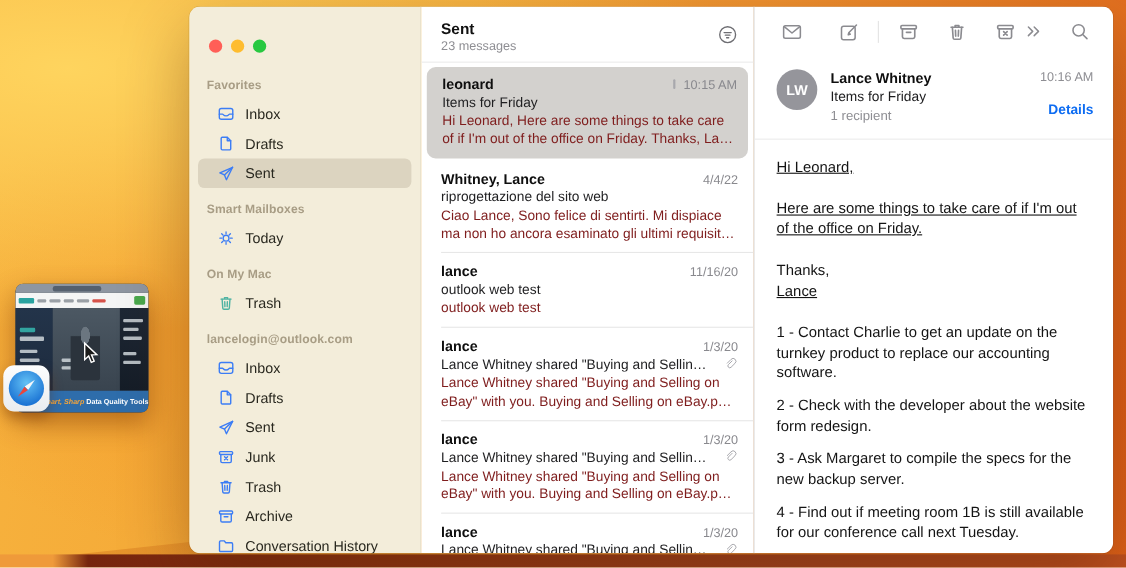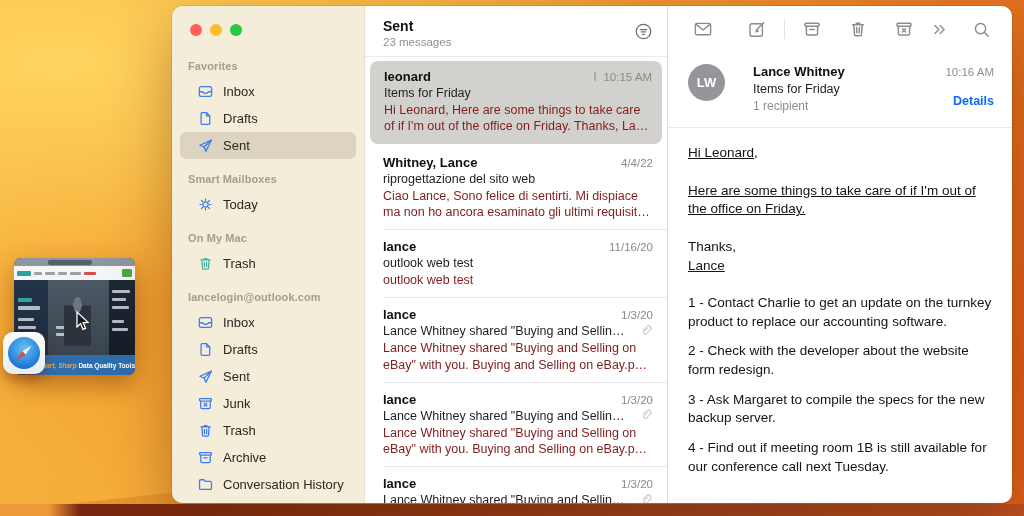--- a/index.html
+++ b/index.html
@@ -56,21 +56,21 @@
     background:#e8453c; clip-path:polygon(0 50%,100% 0,100% 100%); }
   .needle::after { content:""; position:absolute; right:0; top:1.2px; width:11px; height:4.5px;
     background:#f6f8fa; clip-path:polygon(100% 50%,0 0,0 100%); }
   .cursor { position:absolute; left:74px; top:310px; width:16px; height:22px; }
 
   
   .mail { position:absolute; left:172px; top:6px; width:840px; height:497px; border-radius:10px;
     display:flex; overflow:hidden; box-shadow:0 24px 60px rgba(90,35,0,.38), 0 0 0 .5px rgba(0,0,0,.15); }
 
   
-  .sidebar { width:193px; background:#f3edda; border-right:1px solid #e6dfc9; padding-top:18px; flex-shrink:0; }
+  .sidebar { width:211px; background:#f3edda; border-right:1px solid #e6dfc9; padding-top:30px; flex-shrink:0; }
   .traffic { display:flex; gap:8px; padding-left:18px; margin-bottom:24px; }
   .dot { width:12px; height:12px; border-radius:50%; }
   .dot.r{background:#ff5f57;} .dot.y{background:#febc2e;} .dot.g{background:#28c840;}
   .sec { margin-bottom:14px; }
   .sec-title { font-size:11px; font-weight:bold; color:#a89d85; padding:0 16px; margin-bottom:6px; letter-spacing:.1px;
     white-space:nowrap; overflow:hidden; text-overflow:ellipsis; }
   .sb-item { display:flex; align-items:center; gap:9px; height:27px; margin:0 8px; padding-left:17px;
     border-radius:6px; font-size:13px; color:#29281f; cursor:default; }
   .sb-item.sel { background:#dcd4c0; }
   .sb-item svg { flex-shrink:0; }
@@ -99,21 +99,21 @@
     display:-webkit-box; -webkit-line-clamp:2; -webkit-box-orient:vertical; overflow:hidden; }
   .prev.one { -webkit-line-clamp:1; }
 
   
   .pane { flex:1; background:#fff; border-left:1px solid #dddddd; display:flex; flex-direction:column; overflow:hidden; }
   .pane-toolbar { display:flex; align-items:center; height:46px; padding:0 18px 0 22px; color:#8b8b90; }
   .pane-toolbar .tb { display:flex; align-items:center; justify-content:center; width:26px; height:26px; }
   .tb-gap { width:28px; } .tb-gap-s { width:20px; }
   .tb-sep { width:1px; height:20px; background:#e3e3e3; margin:0 14px; }
   .tb-right { margin-left:auto; display:flex; align-items:center; gap:16px; }
-  .msg-head { position:relative; display:flex; gap:28px; padding:12px 26px 14px 20px; border-bottom:1px solid #ebebeb; }
+  .msg-head { position:relative; display:flex; gap:12px; padding:12px 26px 14px 20px; border-bottom:1px solid #ebebeb; }
   .avatar { width:37px; height:37px; border-radius:50%; background:#95959b; color:#fff; font-size:13px; font-weight:bold;
     display:flex; align-items:center; justify-content:center; flex-shrink:0; }
   .mh-name { font-size:13px; font-weight:bold; color:#0f0f0f; }
   .mh-subj { font-size:12.5px; color:#1c1c1e; margin-top:3px; }
   .mh-rcpt { font-size:12px; color:#8e8e93; margin-top:3px; }
   .mh-right { position:absolute; right:18px; top:14px; text-align:right; }
   .mh-time { font-size:11.5px; color:#8e8e93; }
   .mh-details { font-size:12.5px; font-weight:bold; color:#0d6cf2; margin-top:16px; cursor:pointer;text-align:right; }
   .body { padding:16px 20px; font-size:13.5px; line-height:1.38; color:#141414; overflow:hidden; }
   .body p.gap { margin-bottom:19px;text-decoration:underline; }

